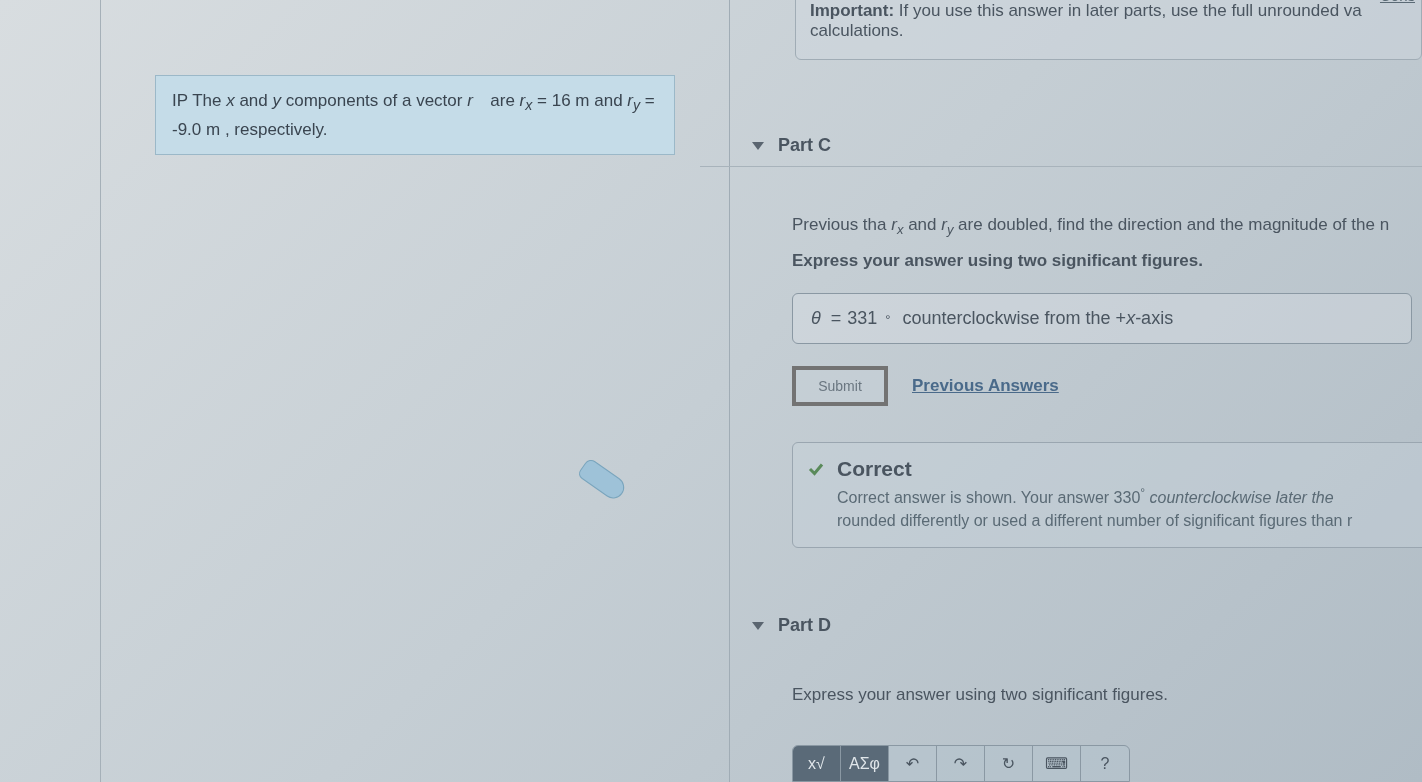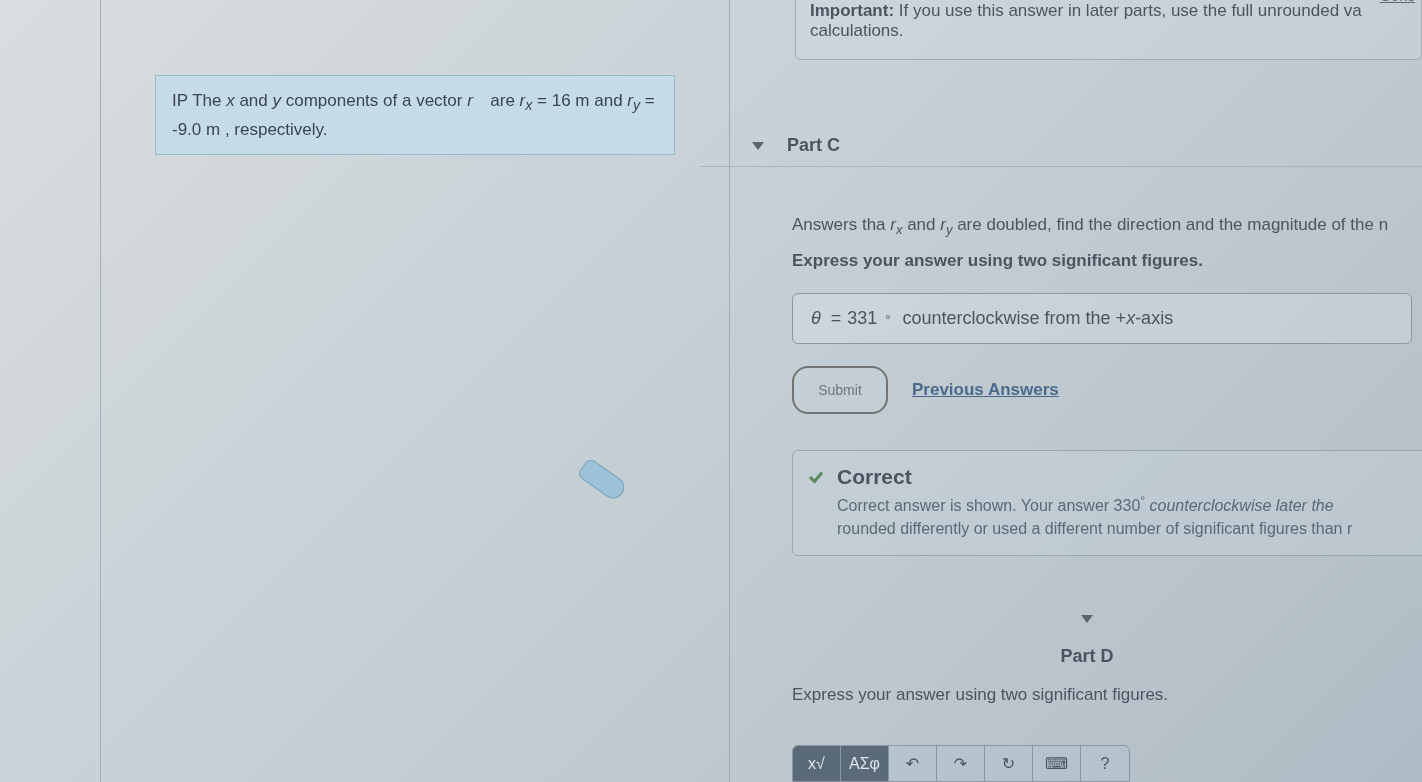--- a/index.html
+++ b/index.html
@@ -65,29 +65,29 @@
     position: absolute;
     right: 6px;
     top: -4px;
     font-size: 15px;
     color: #5a6a75;
     text-decoration: underline;
   }
   .part-header {
     display: flex;
     align-items: center;
-    gap: 23px;
+    gap: 14px;
     padding: 10px 0 10px 52px;
     font-size: 18px;
     font-weight: bold;
     color: #4a5560;
     border-bottom: 1px solid #a8b3bb;
   }
   .part-header.c { position: absolute; top: 125px; left: 0; right: 0; }
-  .part-header.d { position: absolute; top: 605px; left: 0; right: 0; border-bottom: none; flex-direction: column; }
+  .part-header.d { position: absolute; top: 605px; left: 0; right: 0; border-bottom: none; }
   .caret {
     width: 0; height: 0;
     border-left: 6px solid transparent;
     border-right: 6px solid transparent;
     border-top: 8px solid #5a6570;
   }
   .part-body {
     position: absolute;
     left: 92px;
     right: 0;
@@ -114,23 +114,23 @@
   .answer-display .unit-text { margin-left: 6px; }
   .answer-display .ax { font-style: italic; }
   .button-row {
     margin-top: 22px;
     display: flex;
     align-items: center;
     gap: 24px;
   }
   .submit-btn {
     width: 96px;
-    height: 48px;
-    border: 2px solid #737373;
-    border-radius: 16px;
+    height: 40px;
+    border: 4px solid #737373;
+    border-radius: 0;
     background: rgba(200,210,218,0.4);
     color: #6a7680;
     font-size: 14px;
     cursor: pointer;
   }
   .prev-link {
     font-size: 17px;
     color: #4a6a8a;
     text-decoration: underline;
     font-weight: bold;
@@ -244,21 +244,21 @@
     <div>calculations.</div>
   </div>
 
   <div class="part-header c">
     <div class="caret"></div>
     <span>Part C</span>
   </div>
 
   <div class="part-body c">
     <div class="prompt-line">
-      <span>Answers tha </span><i>r</i><span class="sub">x</span><span> and </span><i>r</i><span class="sub">y</span><span> are doubled, find the direction and the magnitude of the n</span>
+      <span>Previous tha </span><i>r</i><span class="sub">x</span><span> and </span><i>r</i><span class="sub">y</span><span> are doubled, find the direction and the magnitude of the n</span>
     </div>
     <div class="sigfig">Express your answer using two significant figures.</div>
 
     <div class="answer-display">
       <span class="theta">θ</span>
       <span> = </span>
       <span class="val">331</span>
       <span class="deg">°</span>
       <span class="unit-text">
         <span> counterclockwise from the +</span><span class="ax">x</span><span>-axis</span>

